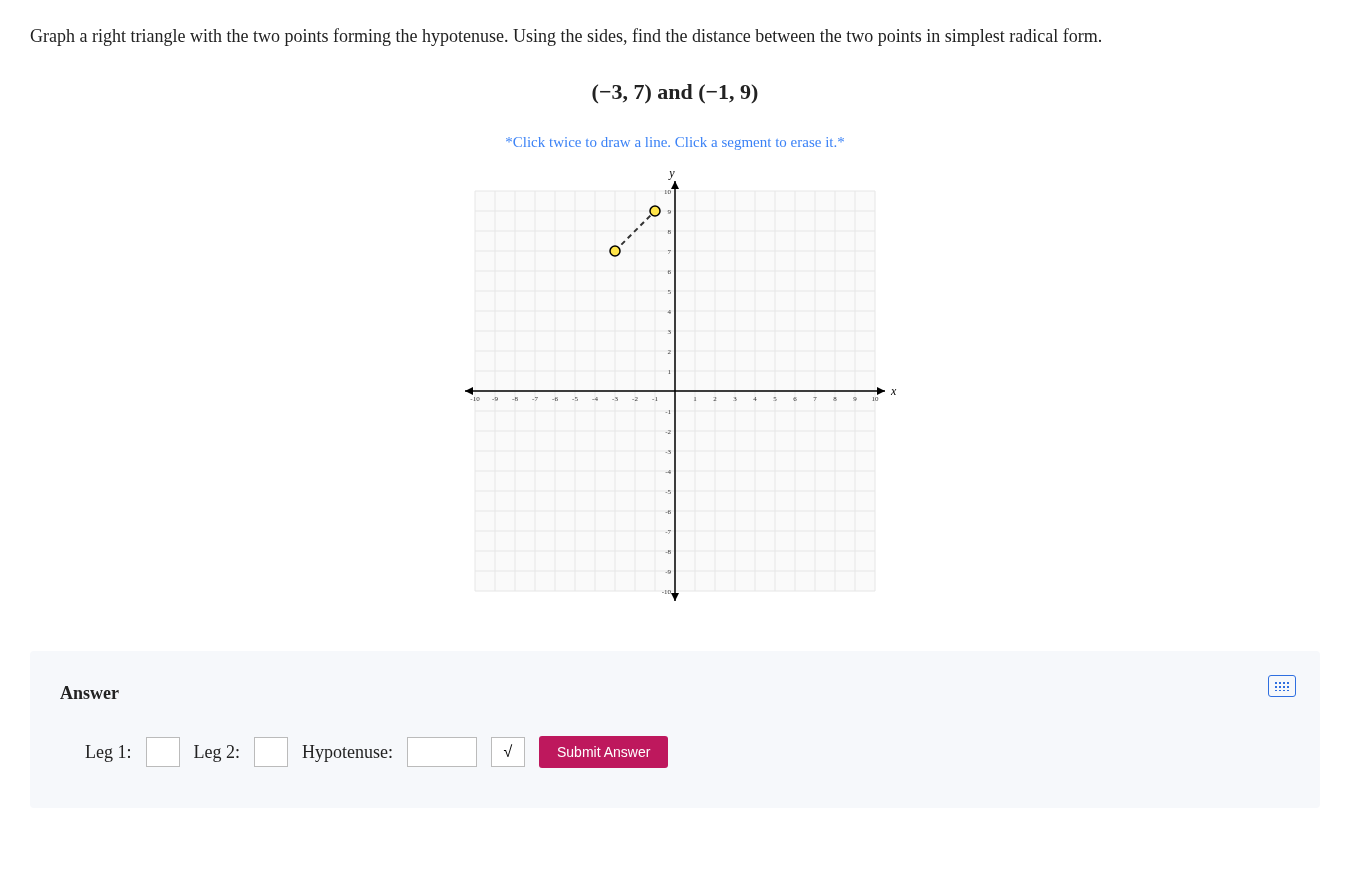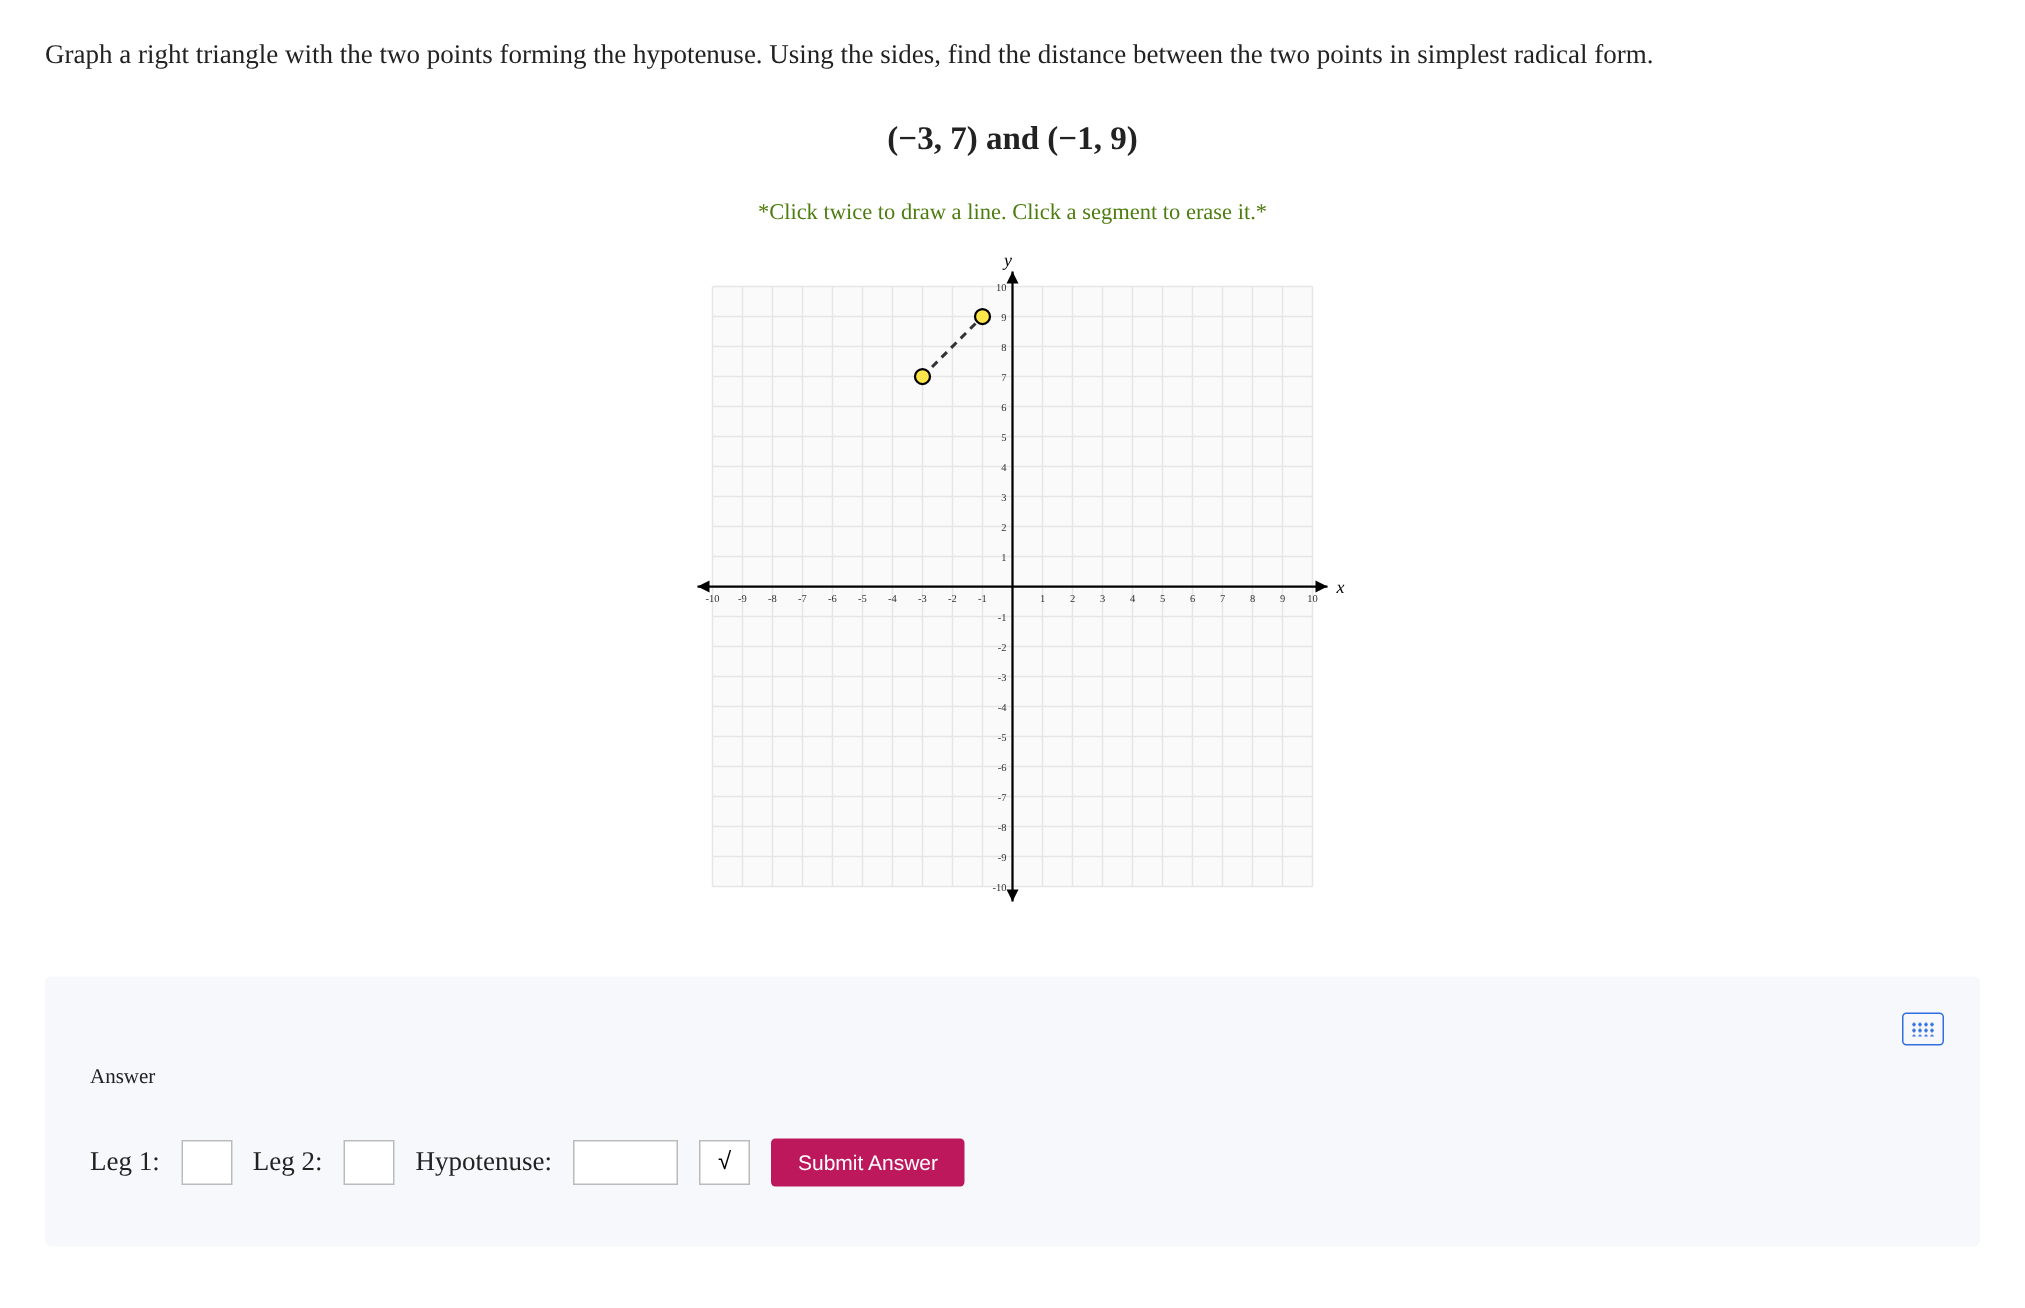--- a/index.html
+++ b/index.html
@@ -14,46 +14,46 @@
   .coords {
     text-align: center;
     font-size: 22px;
     margin: 18px 0 24px;
     font-family: 'Times New Roman', serif;
     font-weight: bold;
   }
   .hint {
     text-align: center;
     font-size: 15px;
-    color: #4d7c0f;
+    color: #3b82f6;
     margin-bottom: 8px;
   }
   .graph-wrap {
     display: flex;
     justify-content: center;
     margin-bottom: 30px;
   }
   svg.graph { display: block; }
   .answer-section {
     background: #f6f8fb;
     padding: 30px 30px 40px;
     border-radius: 4px;
     position: relative;
   }
   .answer-title {
-    font-weight: normal;
-    font-size: 14px;
+    font-weight: bold;
+    font-size: 18px;
     margin-bottom: 30px;
-    margin-top: 28px;
   }
   .answer-row {
     display: flex;
     align-items: center;
     gap: 14px;
     flex-wrap: wrap;
+    margin-left: 25px;
   }
   .field-label { font-size: 18px; }
   input.small-box {
     width: 34px; height: 30px;
     border: 1px solid #bbb;
     background: #fff;
     font-size: 15px;
     text-align: center;
   }
   input.hyp-box {

